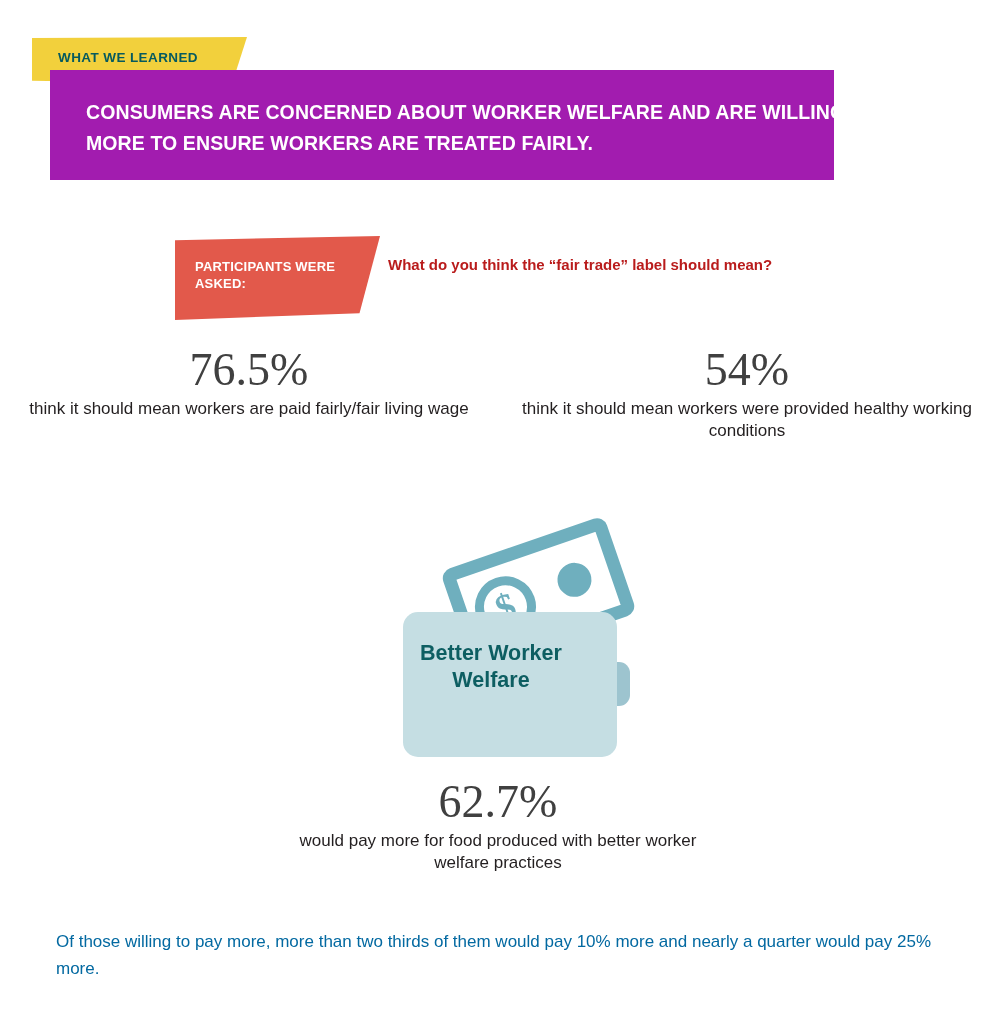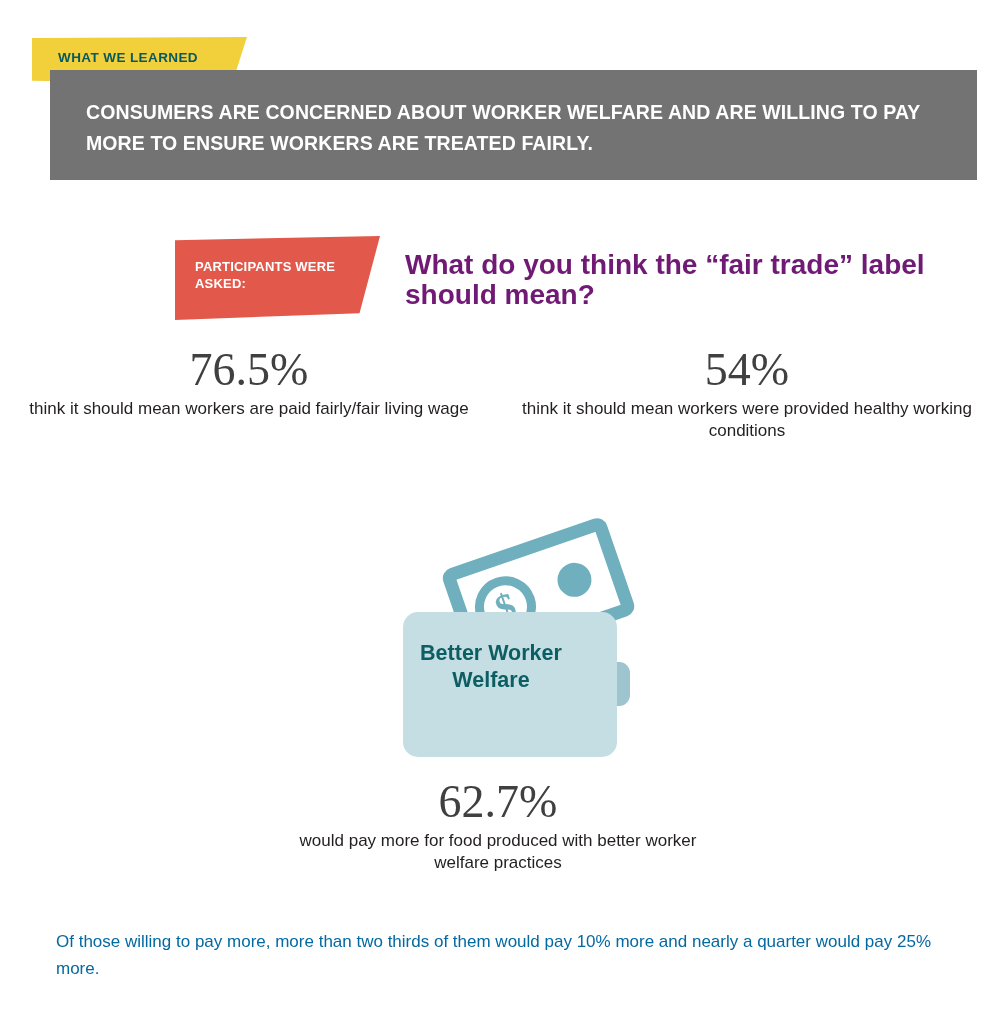--- a/index.html
+++ b/index.html
@@ -38,23 +38,23 @@
     letter-spacing: 0.4px;
     color: #075A5E;
     white-space: nowrap;
   }
 
   
   #headline-band {
     position: absolute;
     left: 50px;
     top: 70px;
-    width: 927px;
+    width: 784px;
     height: 110px;
-    background: #737373;
+    background: #a21caf;
   }
   #headline-text {
     position: absolute;
     left: 36px;
     top: 27px;
     width: 840px;
     color: #ffffff;
     font-size: 19.5px;
     font-weight: bold;
     line-height: 31px;
@@ -92,25 +92,24 @@
     font-size: 13px;
     font-weight: bold;
     line-height: 17px;
     letter-spacing: 0.2px;
   }
   #question-text {
     position: absolute;
     left: 388px;
     top: 14px;
     width: 520px;
-    color: #701a75;
-    font-size: 28px;
+    color: #b91c1c;
+    font-size: 15px;
     font-weight: bold;
     line-height: 30px;
-    margin-left: 17px;
   }
 
   
   #stats-row {
     position: absolute;
     left: 0;
     top: 344px;
     width: 996px;
     display: flex;
   }

